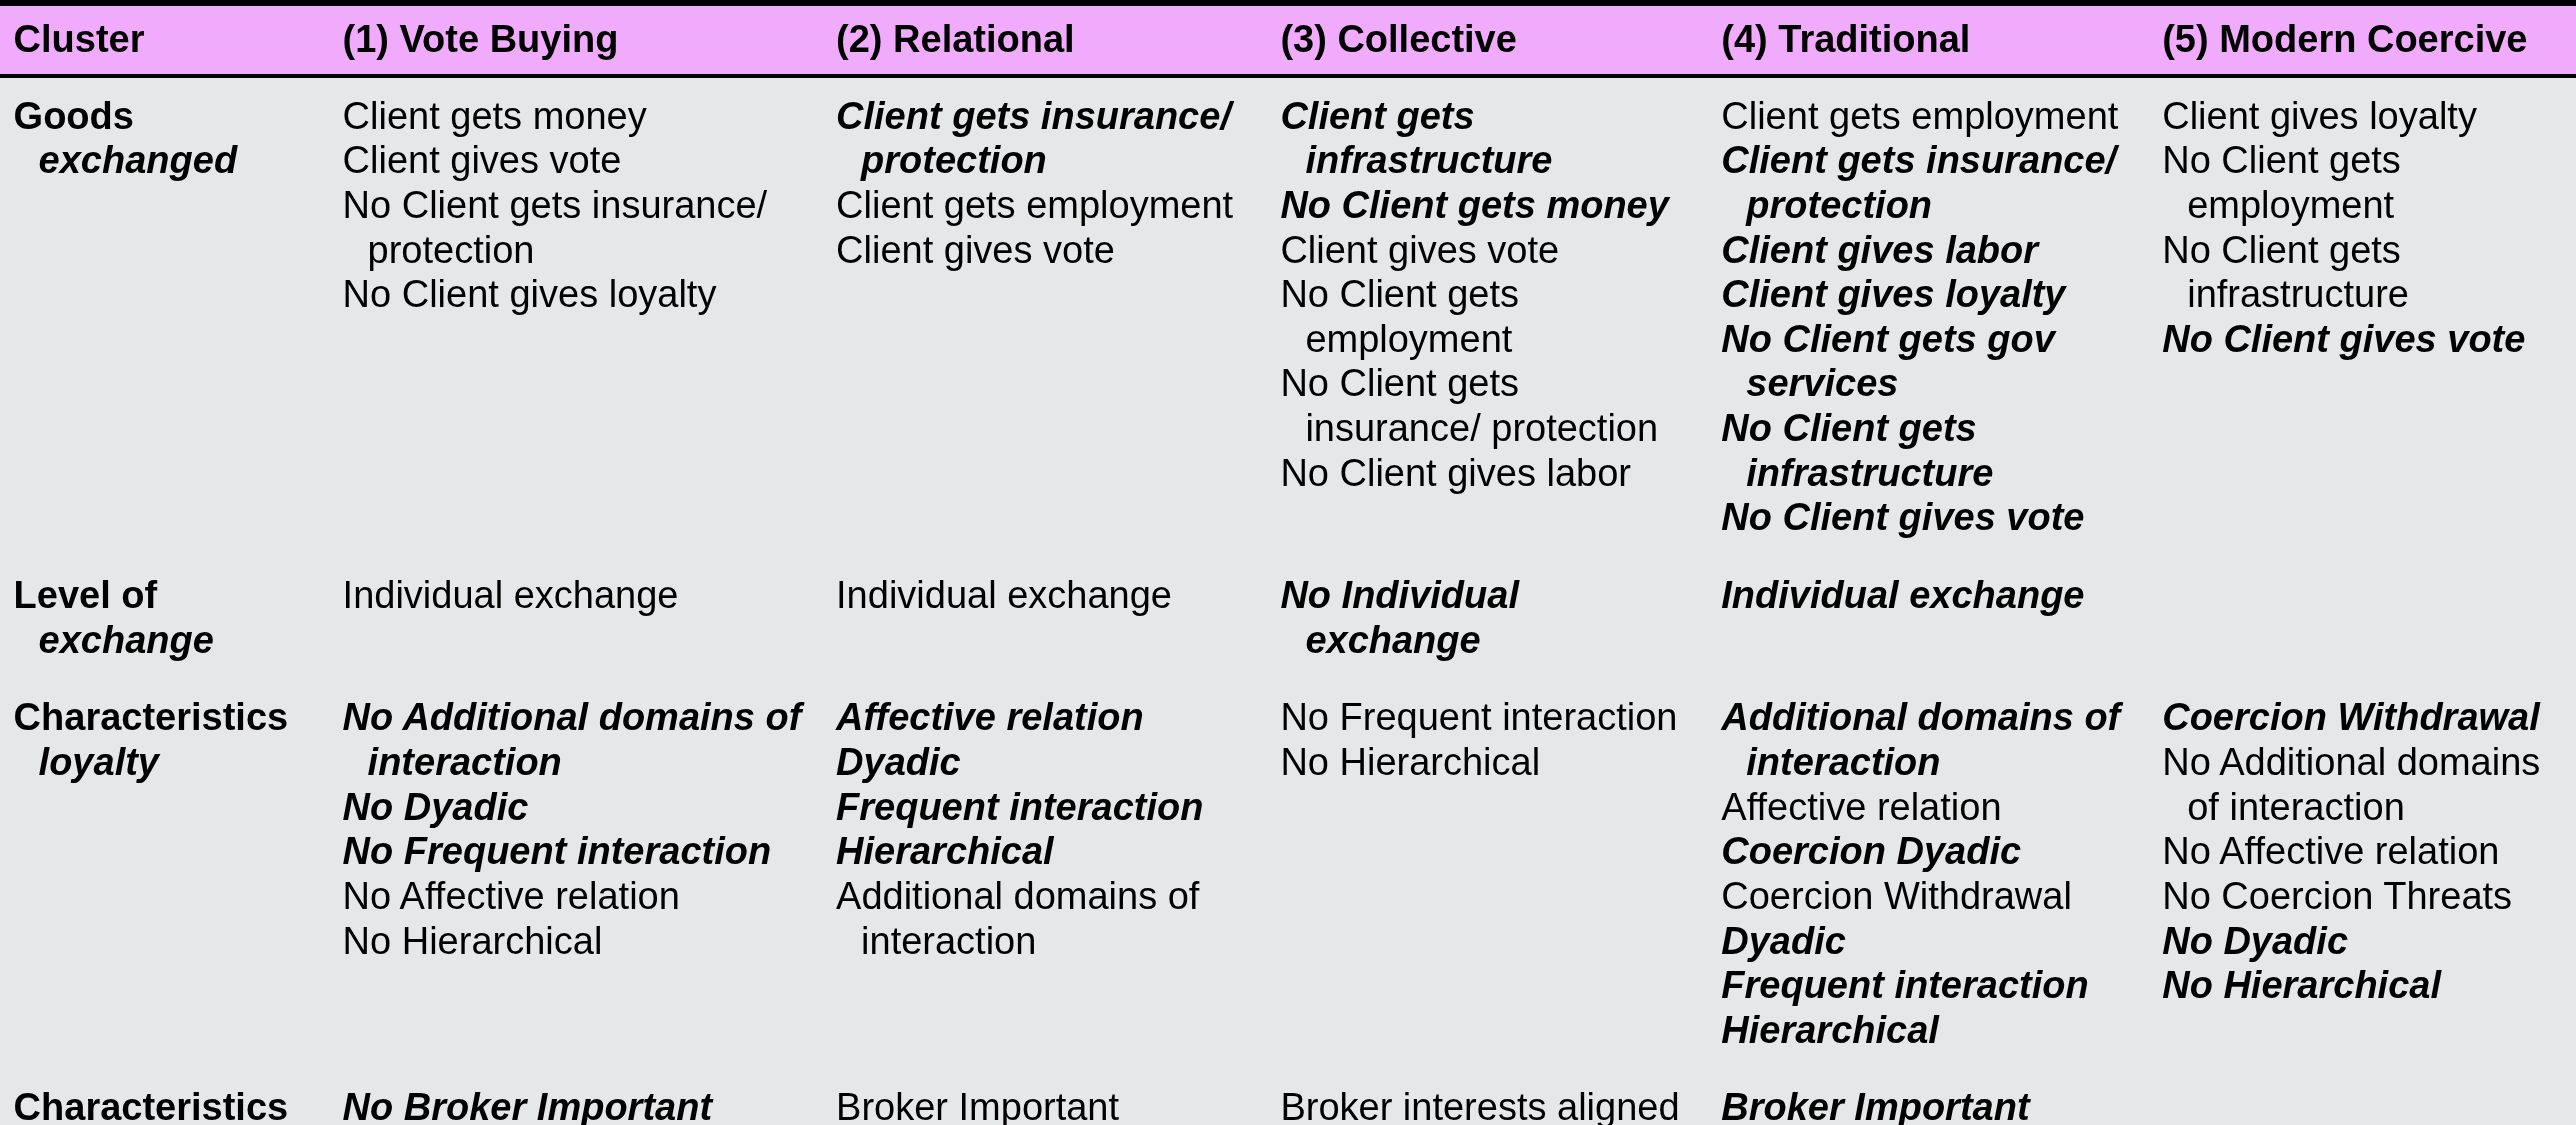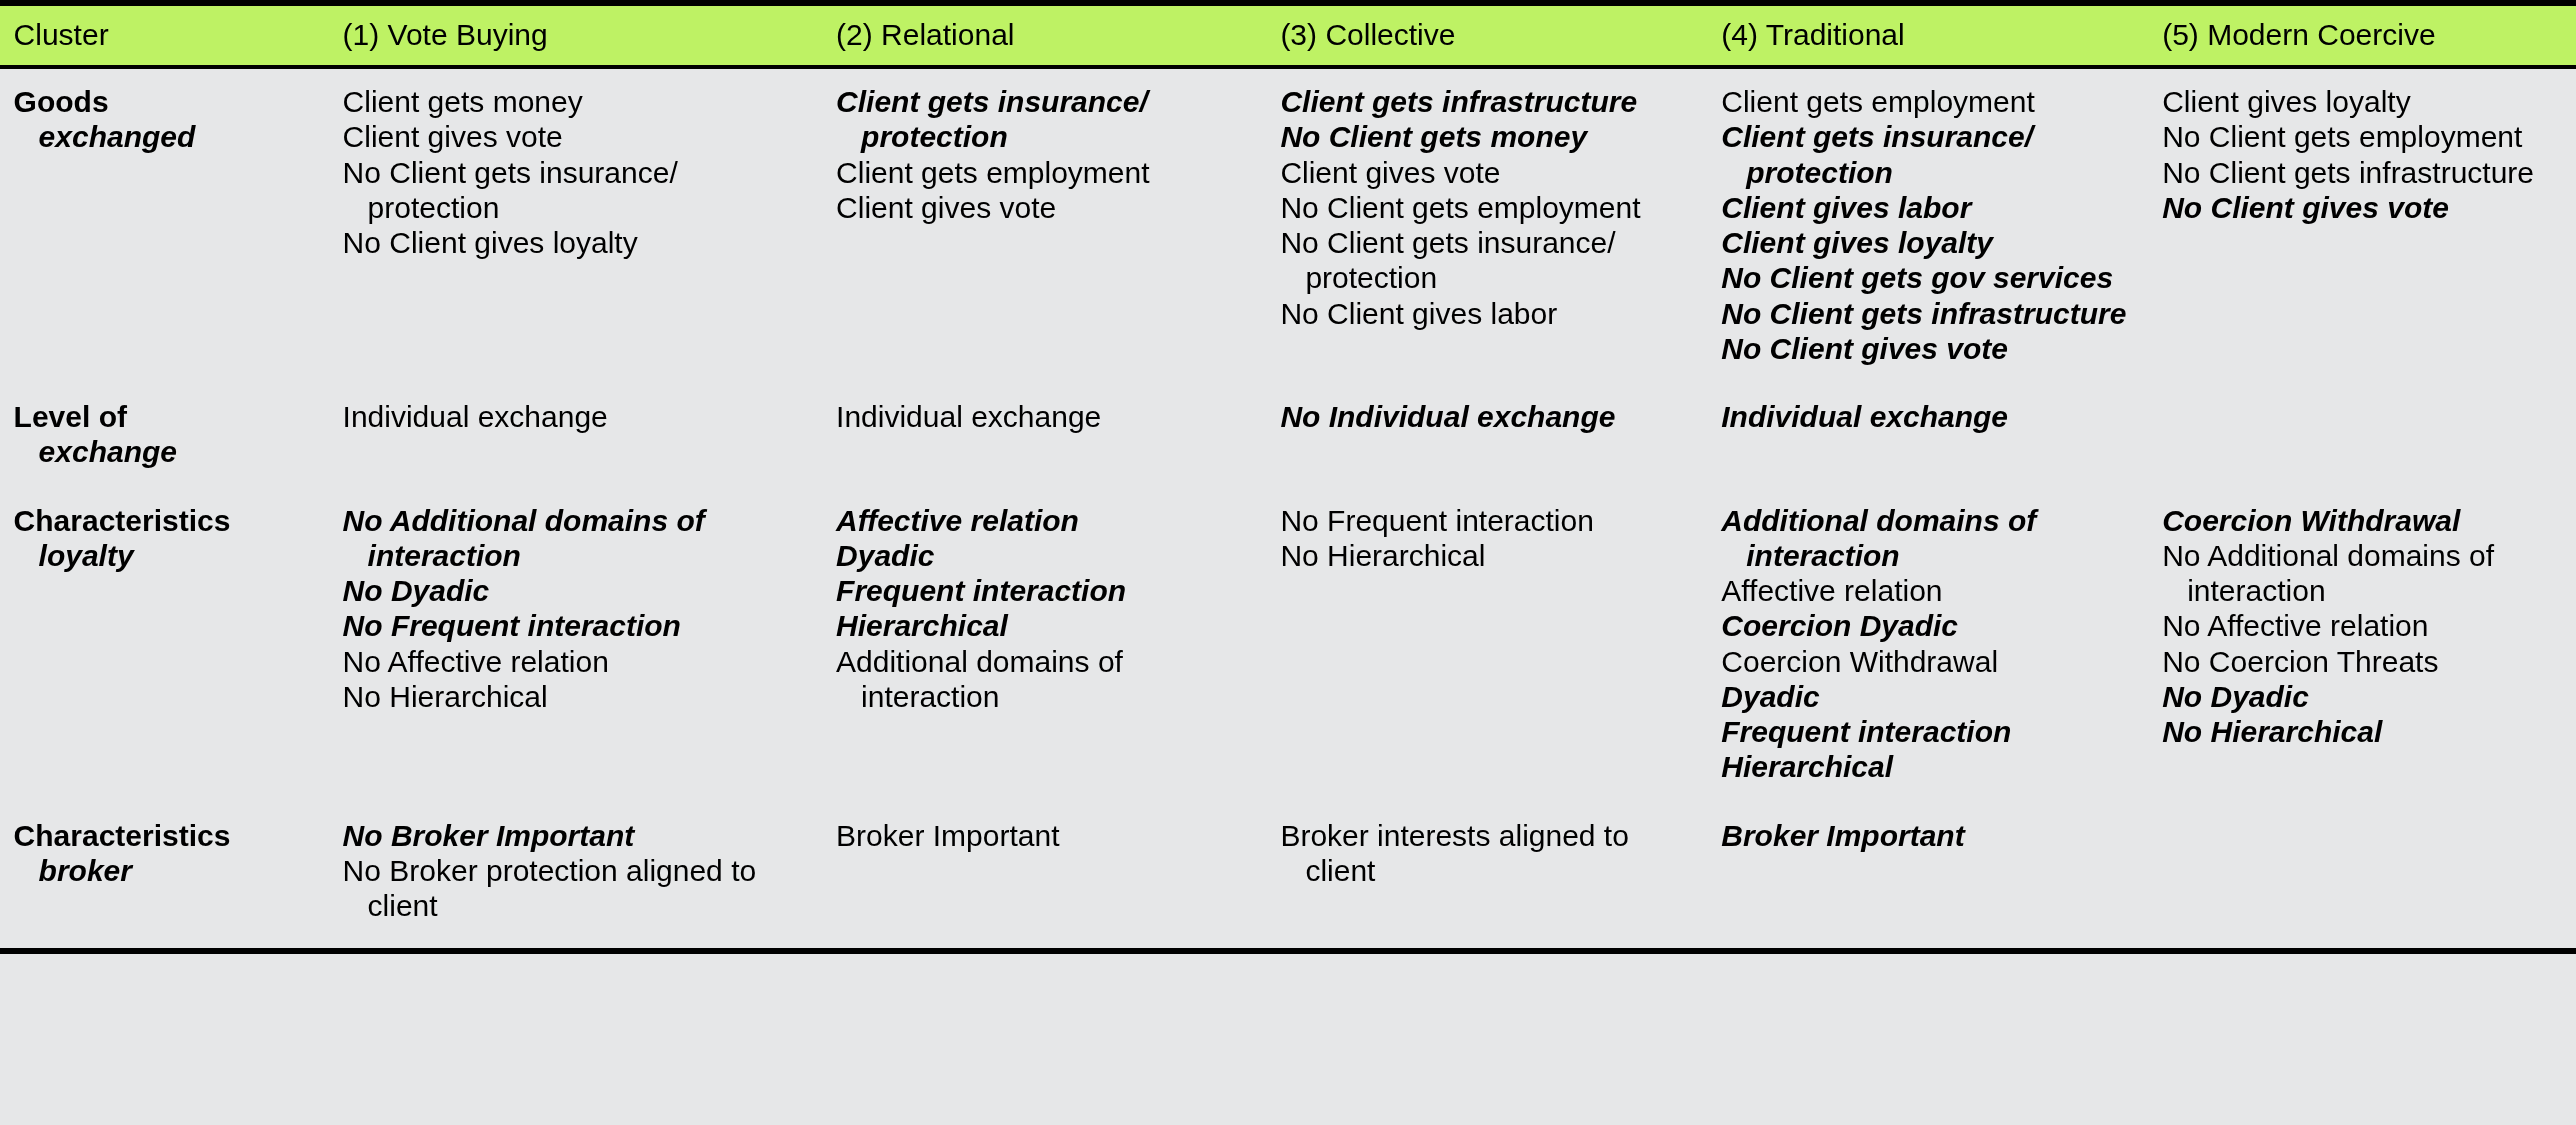--- a/index.html
+++ b/index.html
@@ -31,32 +31,32 @@
   }
 
   
   table.cluster-table {
     border-top: 6.8px solid #000;
   }
 
   thead th {
     text-align: left;
     vertical-align: top;
-    font-weight: normal;
-    font-size: 30px;
+    font-weight: bold;
+    font-size: 38px;
     line-height: 1.18;
     padding: 10.7px 13.6px 12.6px 13.6px;
     border-bottom: 4.8px solid #000;
-    background: #bef264;
+    background: #f0abfc;
     white-space: nowrap;
   }
 
   tbody td {
     vertical-align: top;
-    font-size: 30px;
+    font-size: 38px;
     line-height: 1.175;
     padding: 15.5px 13.6px 17.5px 13.6px;
     background: #e6e7e8;
   }
 
   tbody tr:last-child td {
     border-bottom: 6.8px solid #000;
     padding-bottom: 25px;
   }
 

